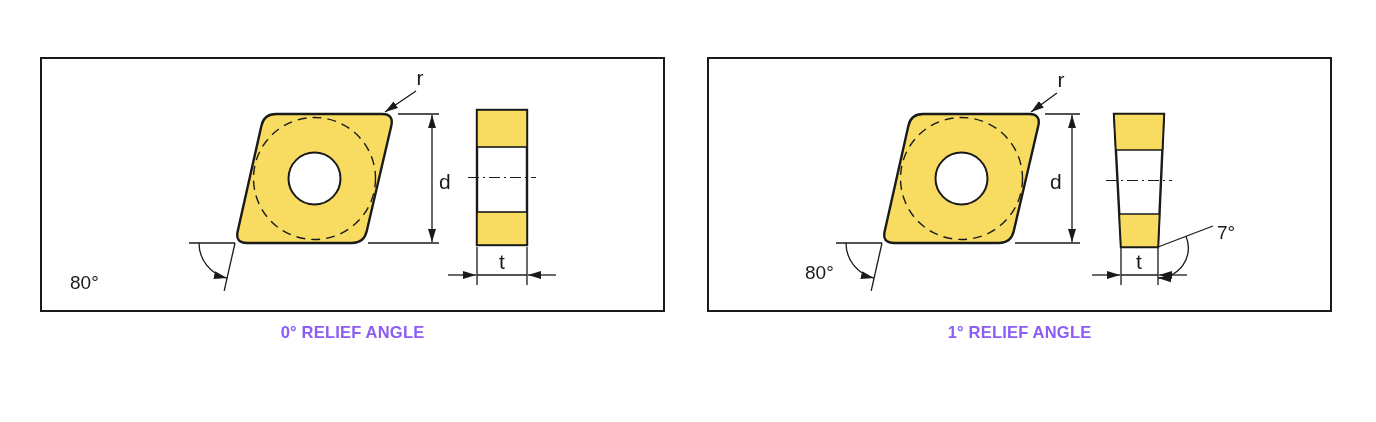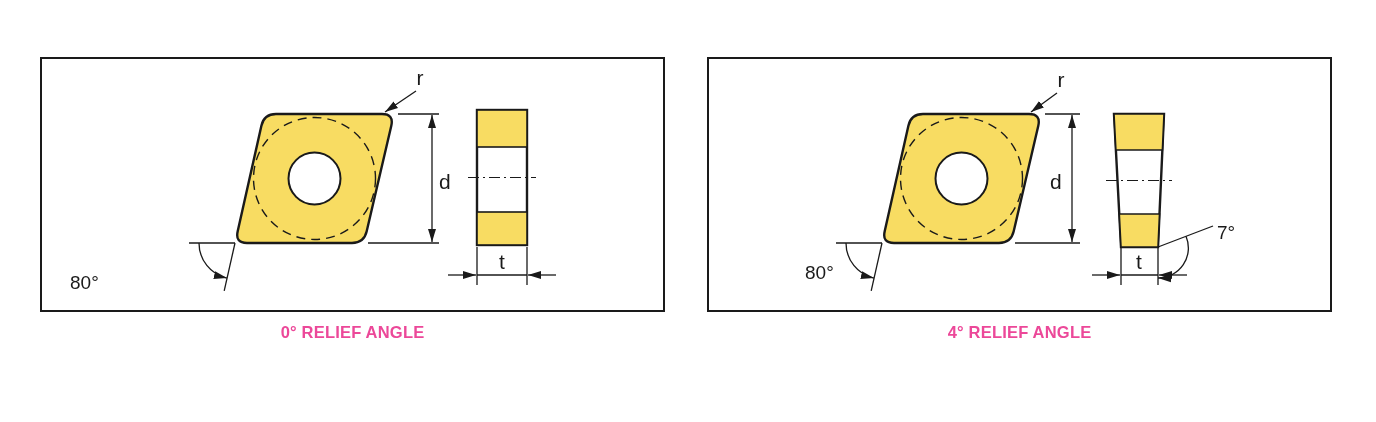--- a/index.html
+++ b/index.html
@@ -9,21 +9,21 @@
   }
   .figure { padding-top:57px; padding-left:40px; }
   .panels { display:flex; gap:42px; }
   .panel-wrap { display:flex; flex-direction:column; align-items:center; }
   .panel {
     width:625px; height:255px; box-sizing:border-box;
     border:2px solid #1a1a1a; background:#fff;
   }
   .caption {
     margin-top:11px; font-weight:bold; font-size:16.5px;
-    letter-spacing:0.2px; color:#ec4899; white-space:nowrap;
+    letter-spacing:0.2px; color:#8b5cf6; white-space:nowrap;
   }
   .title {
     width:1292px; margin-top:17px; text-align:center;
     font-weight:bold; font-size:18px; letter-spacing:0.2px; color:#111;
   }
   svg text {
     font-family:"Liberation Sans", sans-serif;
     fill:#1a1a1a;
   }
   .lbl { font-size:21px; }
@@ -146,18 +146,18 @@
             <text class="lbl" x="430" y="210" text-anchor="middle">t</text>
           </g>
 
           <g>
             <line class="thin" x1="449" y1="188" x2="504" y2="167"></line>
             <path class="thin" d="M 477,177.3 A 30 30 0 0 1 449,219" marker-end="url(#ahR)"></path>
             <text class="ang" x="508" y="180" text-anchor="start">7°</text>
           </g>
         </svg>
       </div>
-      <div class="caption">4° RELIEF ANGLE</div>
+      <div class="caption">1° RELIEF ANGLE</div>
     </div>
 
   </div>
 
 </div>
 
 </body></html>

